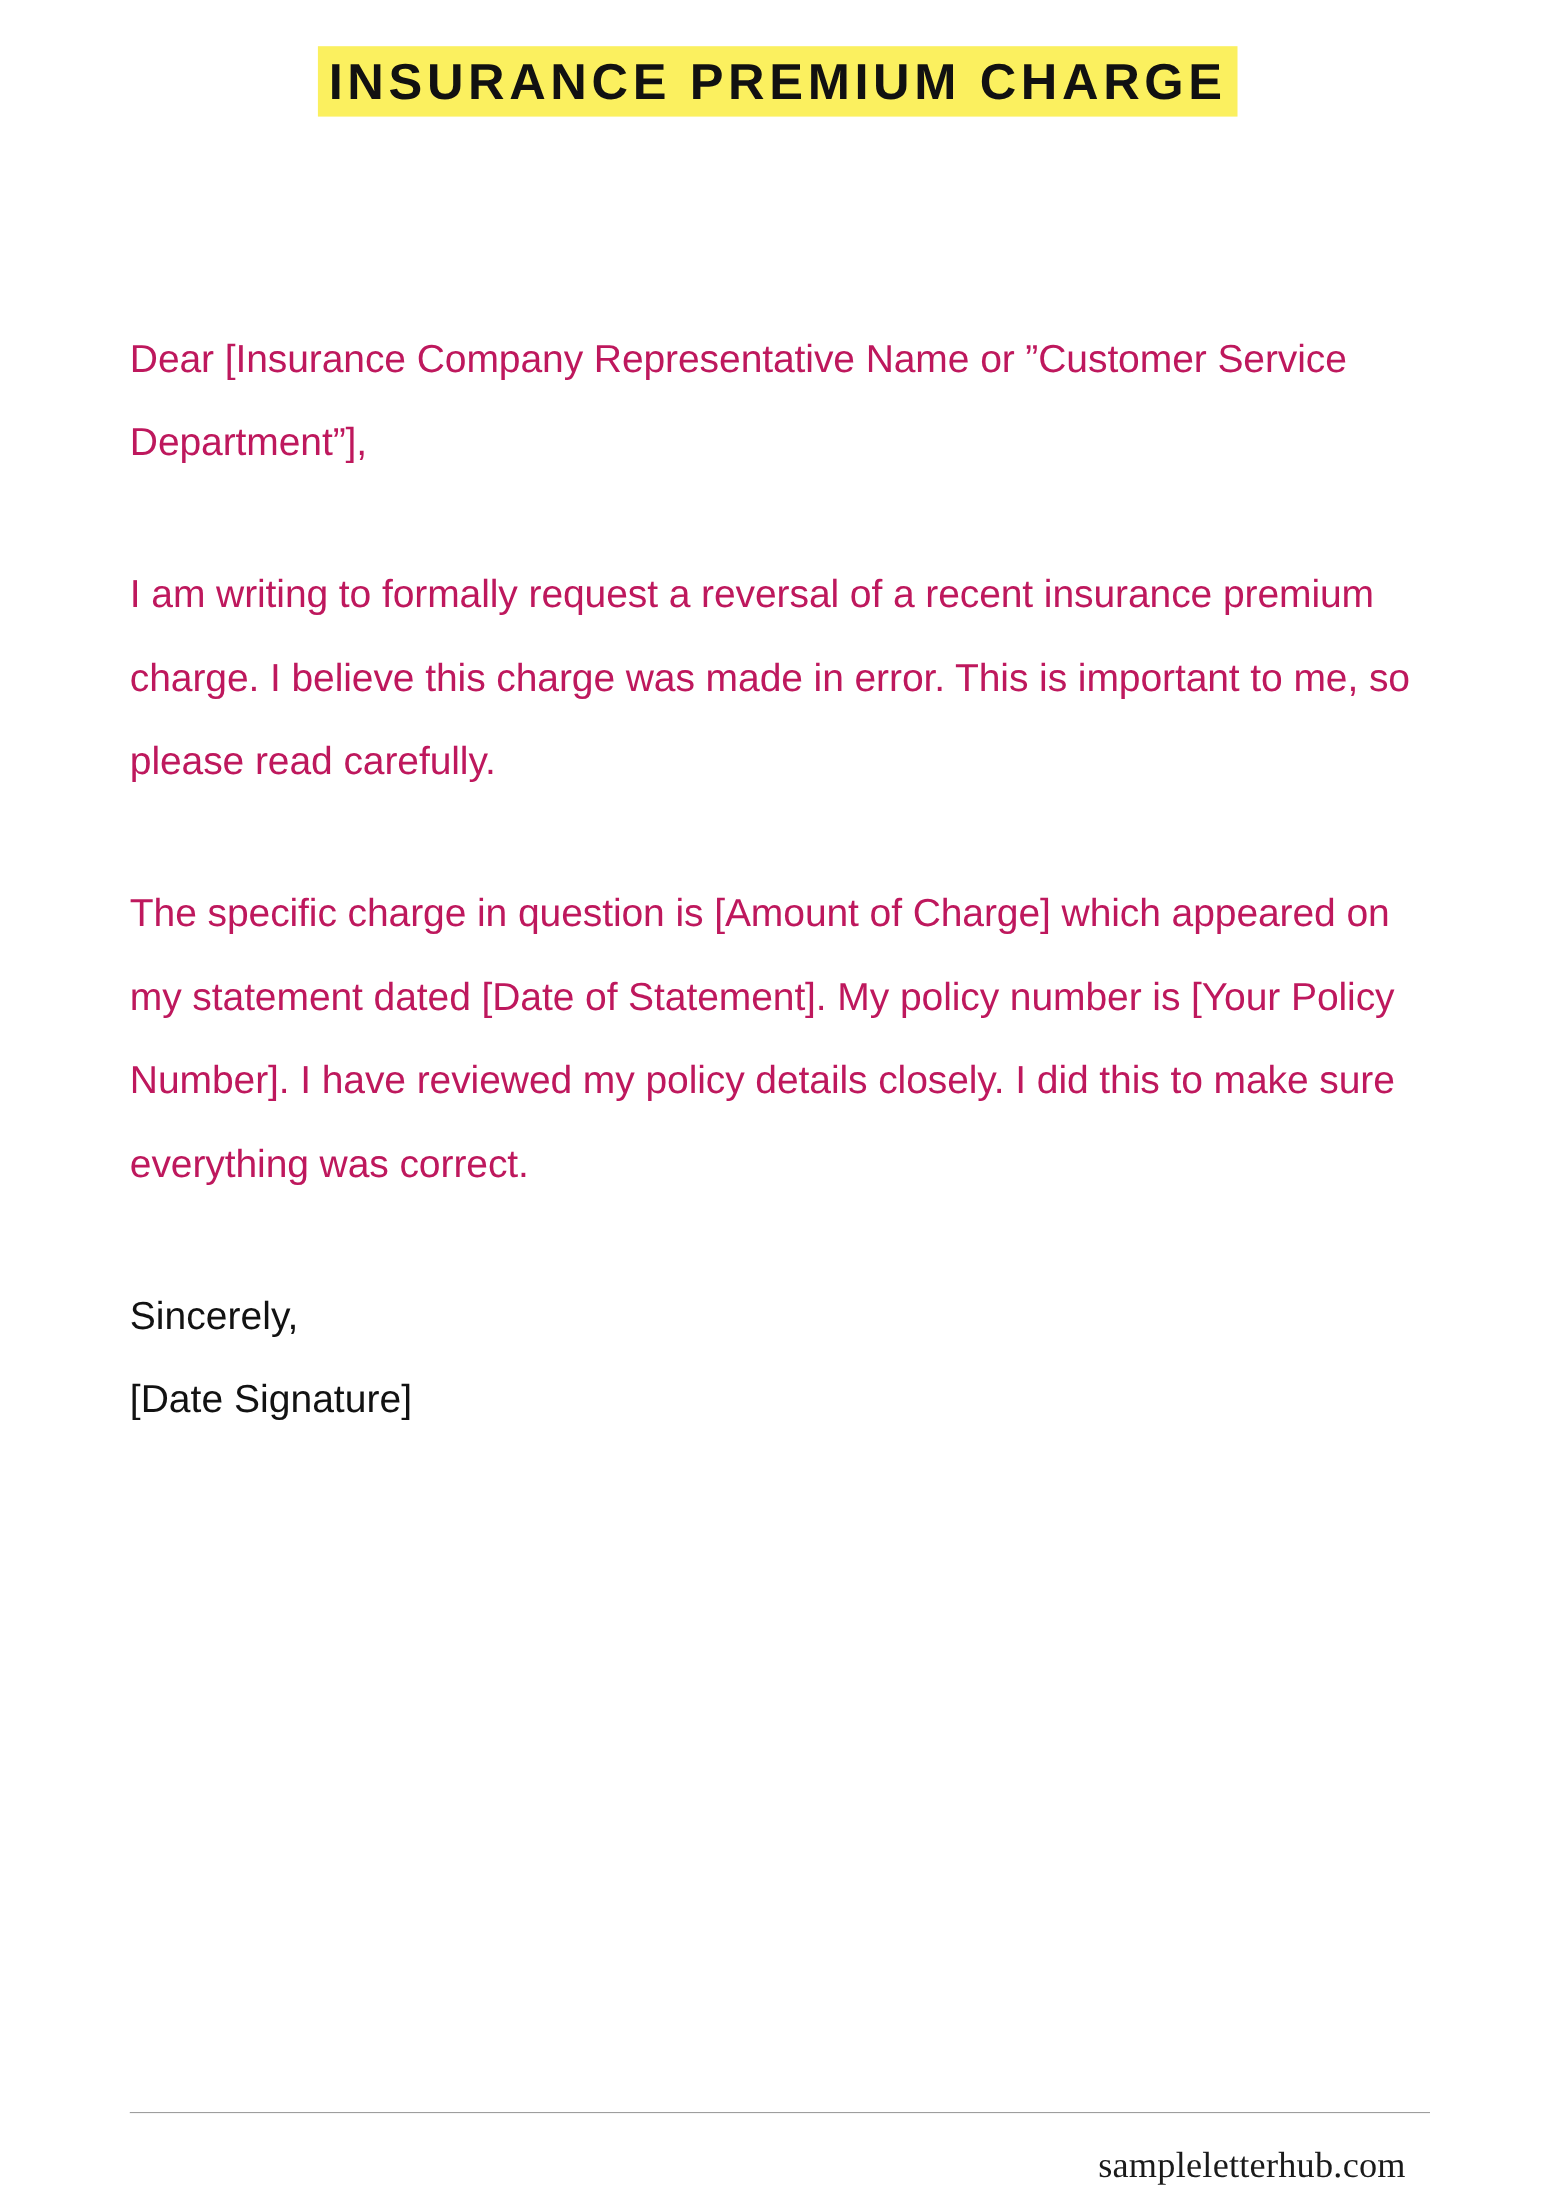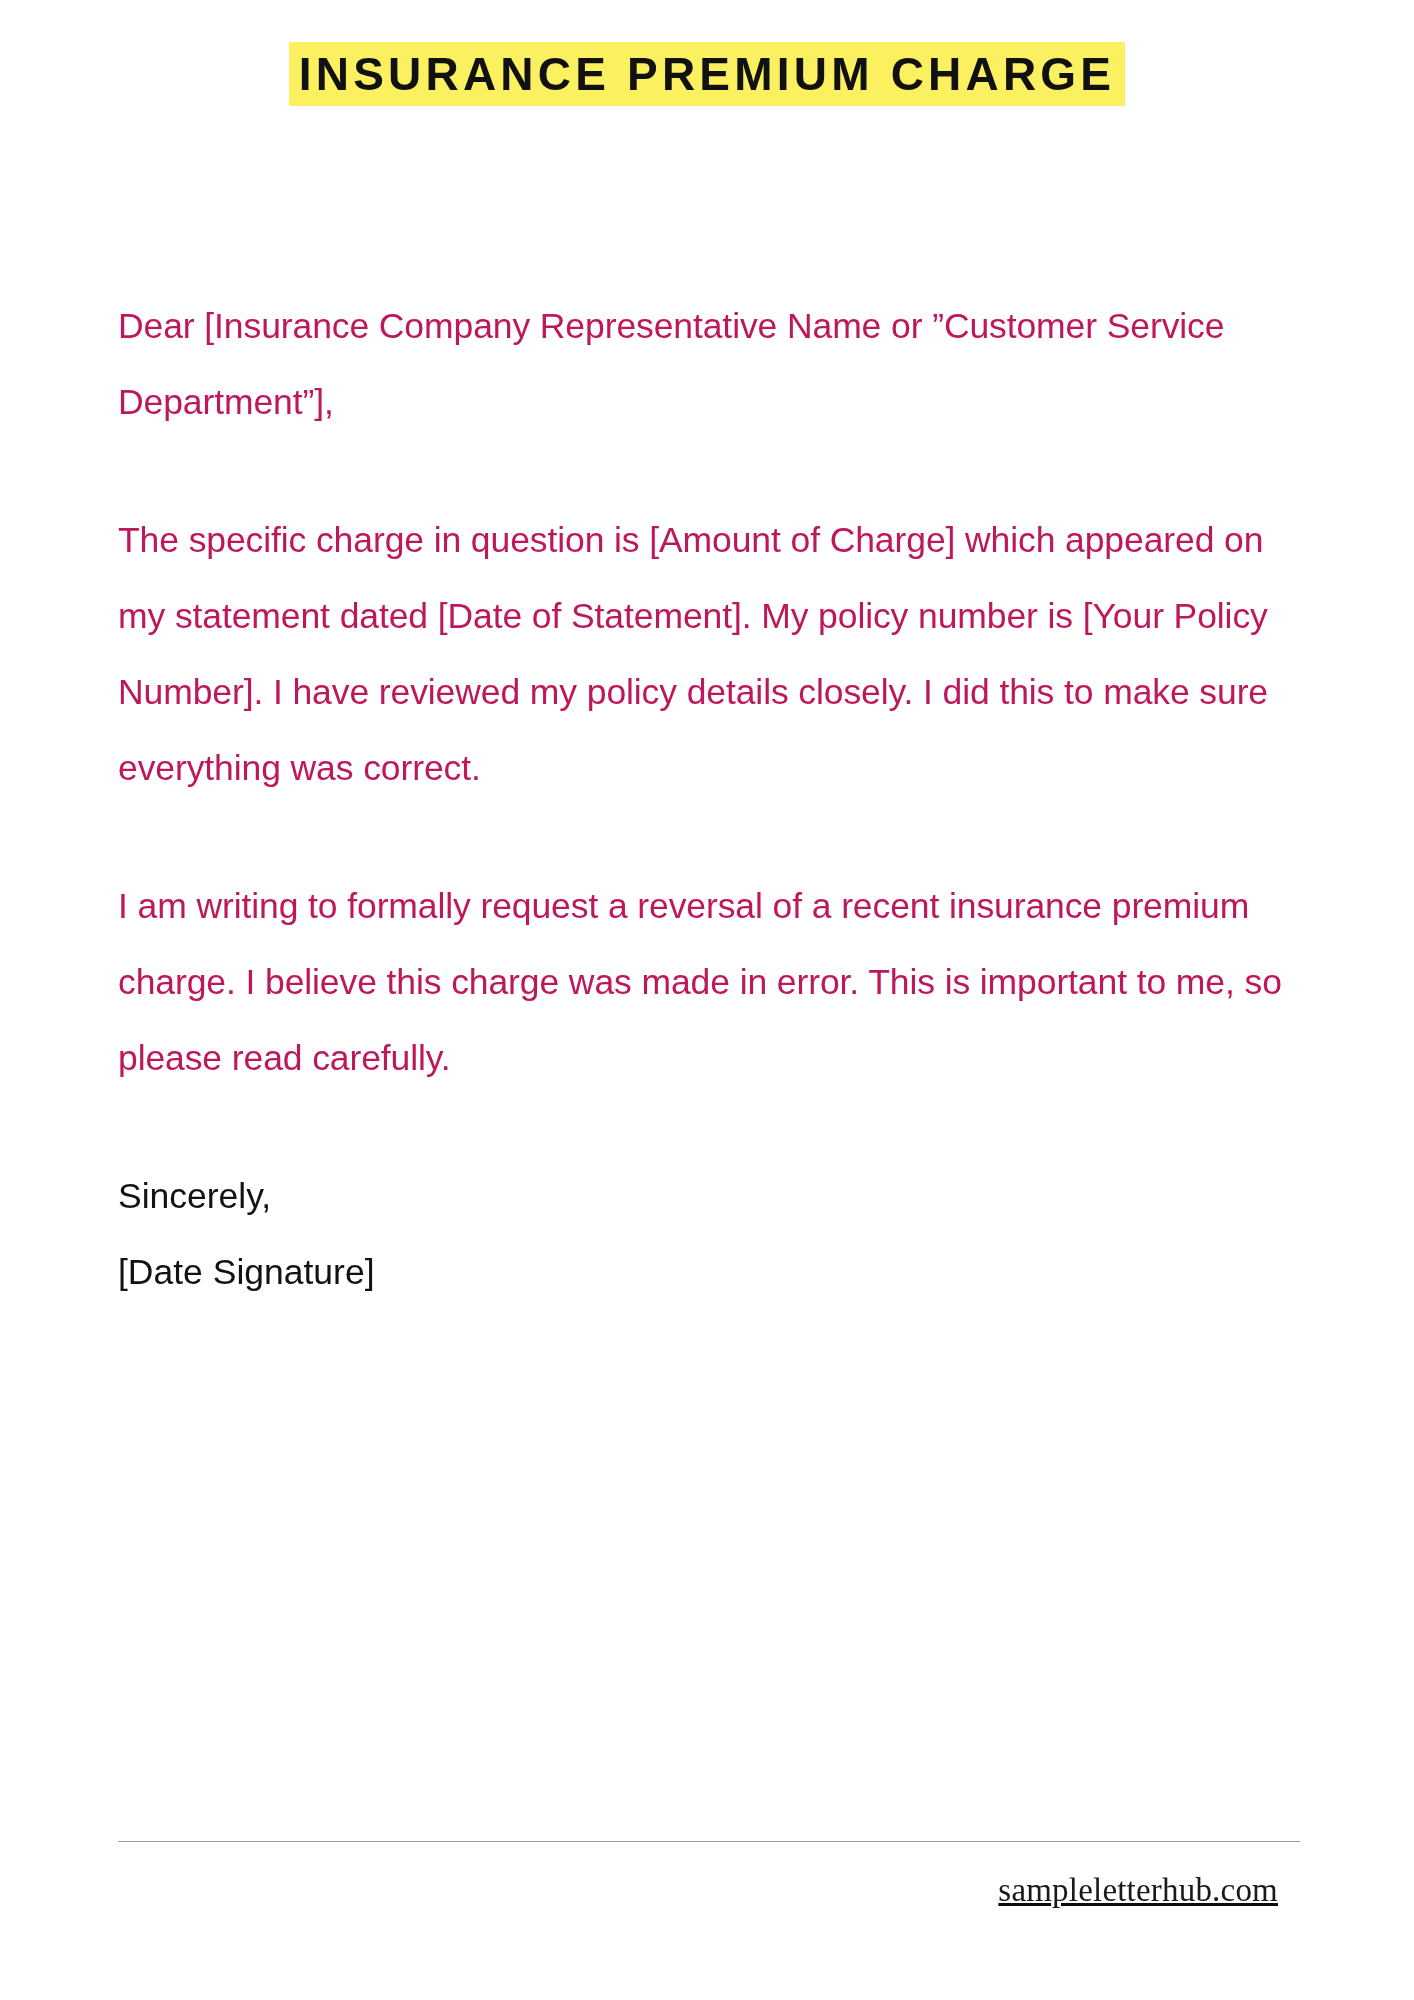--- a/index.html
+++ b/index.html
@@ -91,23 +91,22 @@
   }
 
   .sign-block {
     margin-top: 62px;
   }
 
   
   .footer {
     position: absolute;
     left: 118px;
-    top: 1841px;
+    top: 1920px;
     width: 1182px;
-    text-decoration: underline;
   }
 
   .footer-rule {
     width: 100%;
     height: 1px;
     background: #8d8d8d;
     opacity: 0.85;
   }
 
   .footer-brand {
@@ -130,23 +129,23 @@
     <div class="title-block">
       <div class="title-lines">
         <div class="title-line">Insurance Premium Charge</div>
       </div>
     </div>
 
     <div class="body-block">
 
       <p class="para">Dear [Insurance Company Representative Name or ”Customer Service Department”],</p>
 
+      <p class="para">I am writing to formally request a reversal of a recent insurance premium charge. I believe this charge was made in error. This is important to me, so please read carefully.</p>
+
       <p class="para">The specific charge in question is [Amount of Charge] which appeared on my statement dated [Date of Statement]. My policy number is [Your Policy Number]. I have reviewed my policy details closely. I did this to make sure everything was correct.</p>
-
-      <p class="para">I am writing to formally request a reversal of a recent insurance premium charge. I believe this charge was made in error. This is important to me, so please read carefully.</p>
 
 
       <div class="sign-block">
         <p class="sign-line">Sincerely,</p>
         <p class="sign-line">[Date Signature]</p>
       </div>
 
     </div>
 
     <div class="footer">

